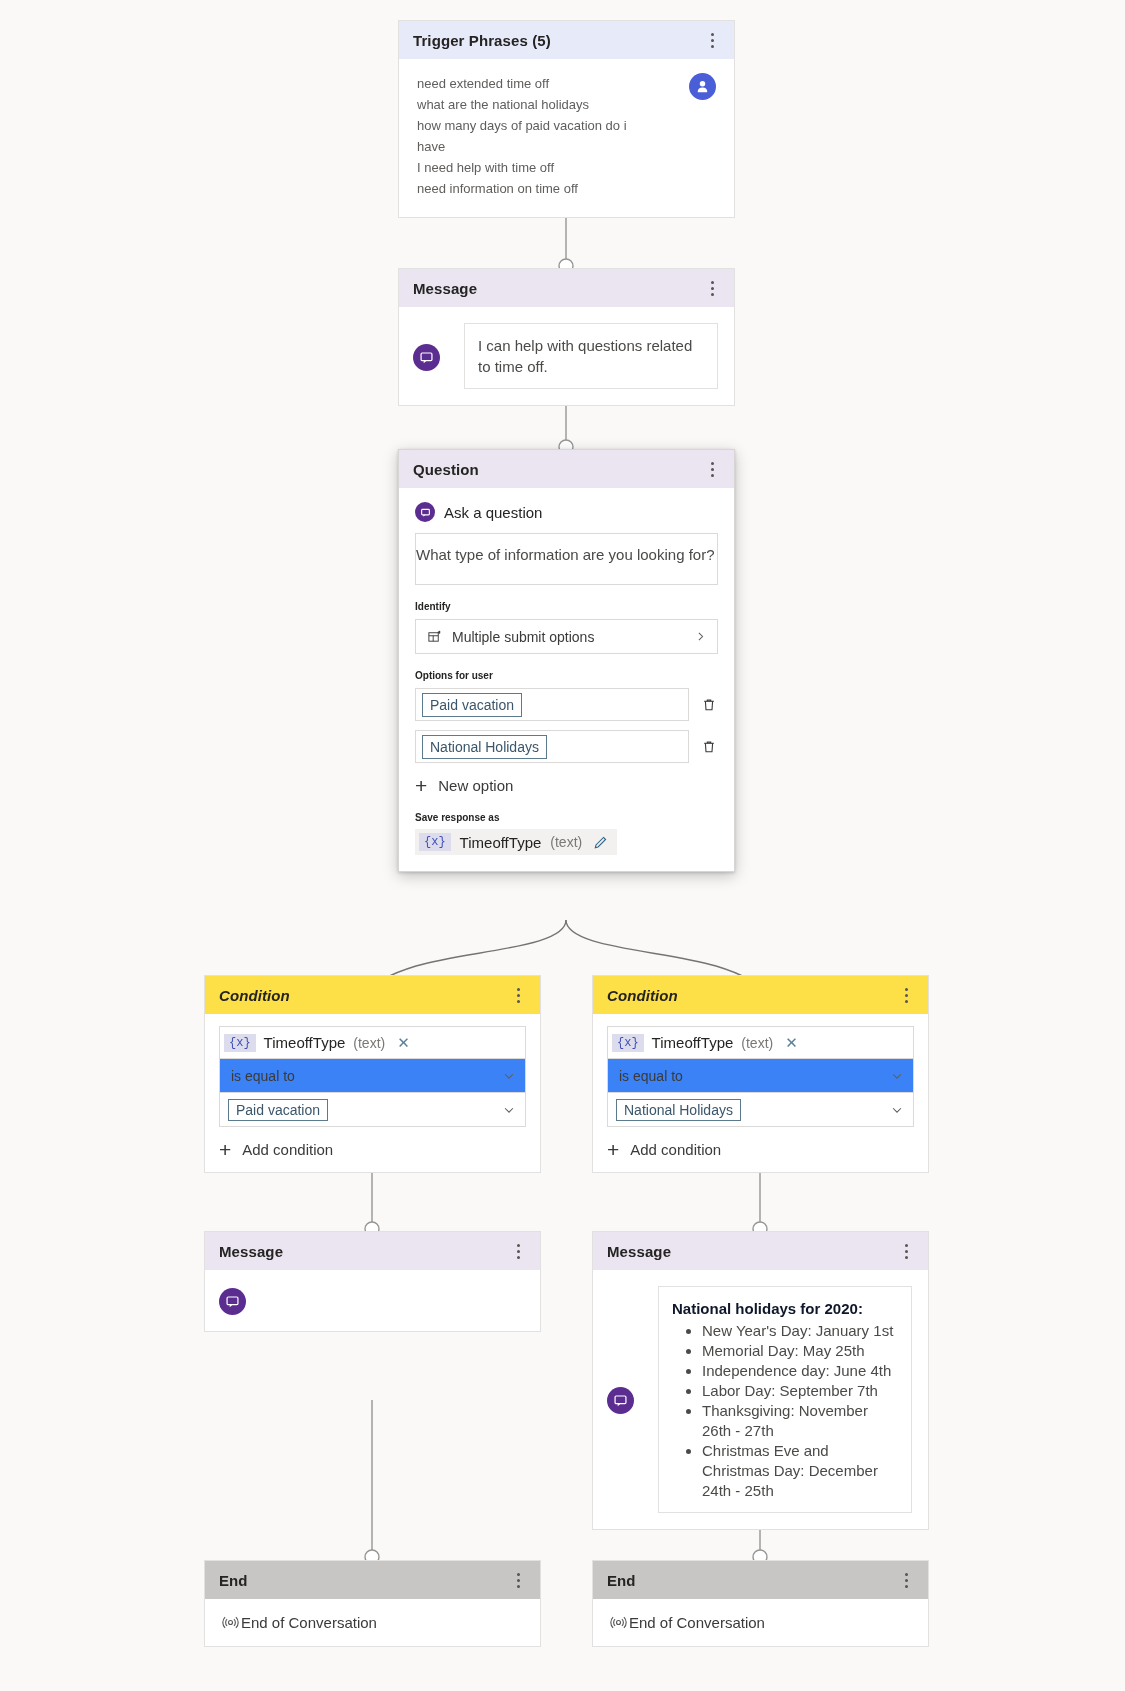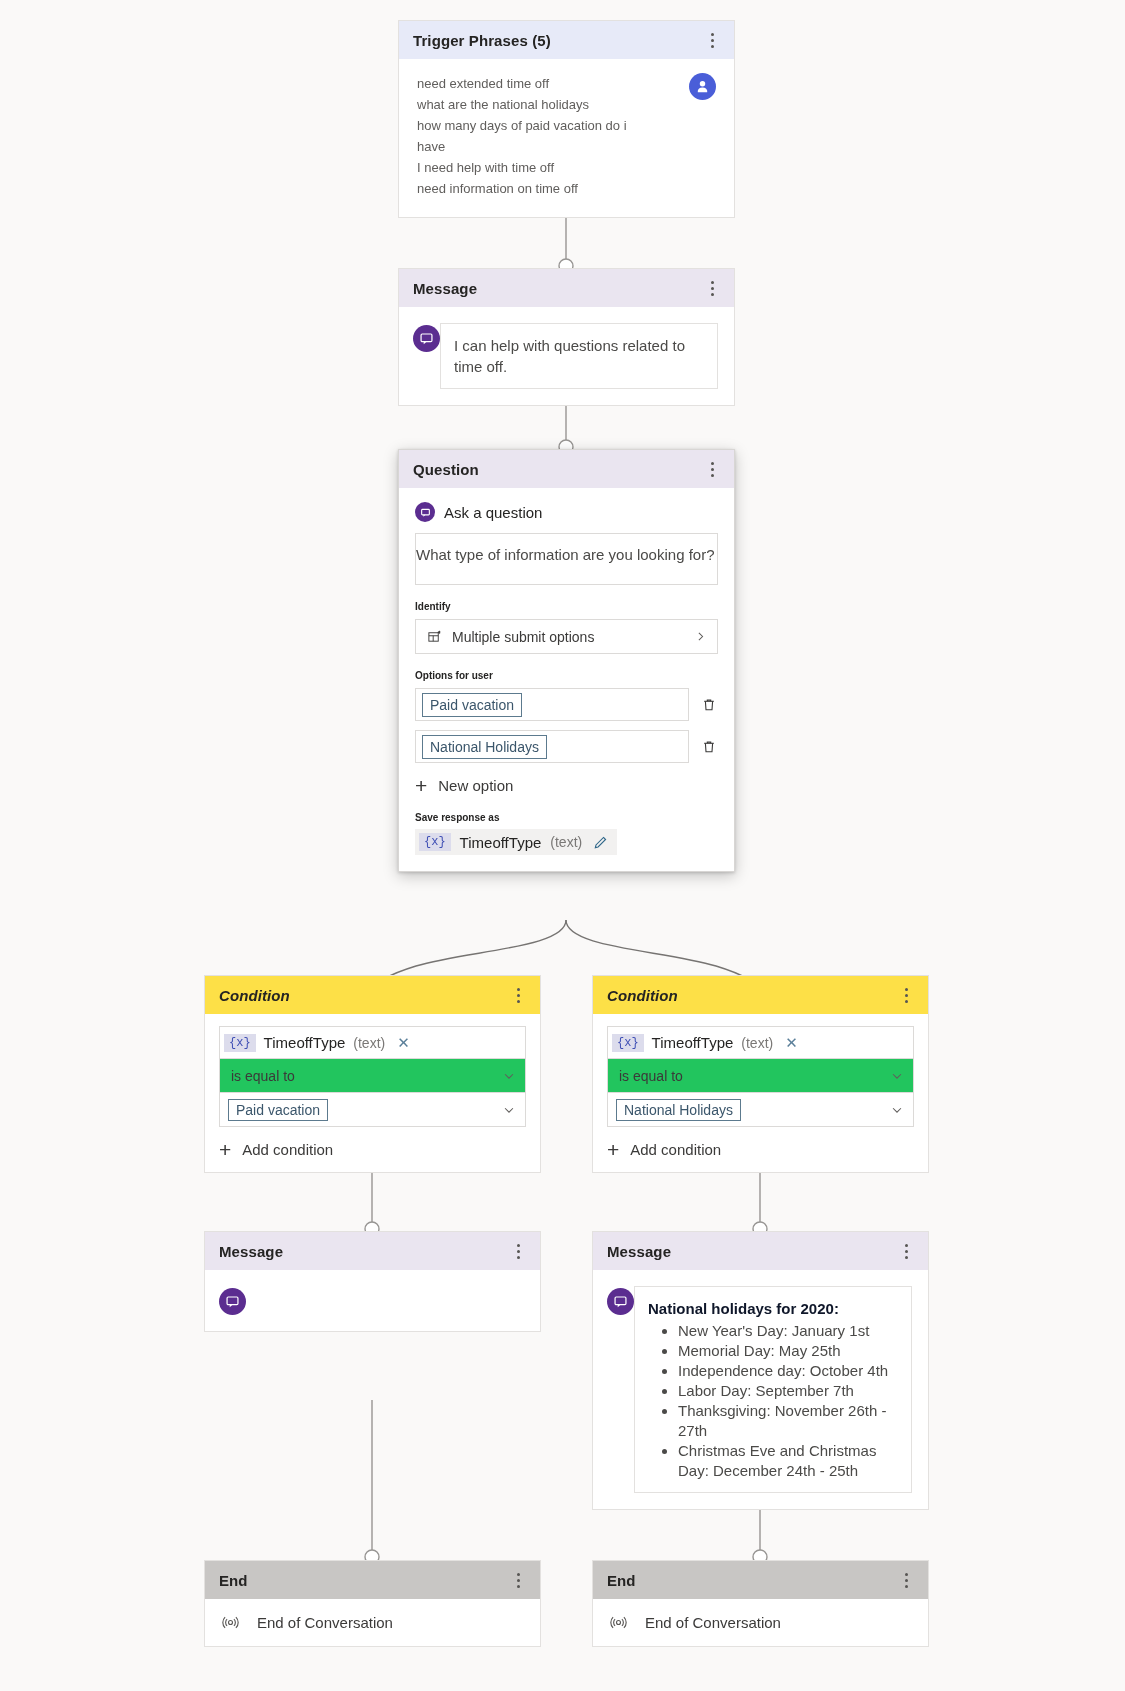--- a/index.html
+++ b/index.html
@@ -44,21 +44,21 @@
   .trigger-body { position:relative; padding:14px 16px 18px 18px; }
   .phrases { font-size:13px; line-height:21px; color:#605e5c; }
   .avatar {
     position:absolute; right:18px; top:14px;
     width:27px; height:27px; border-radius:50%;
     background:#4a5ed8; display:flex; align-items:center; justify-content:center;
   }
   .avatar svg { display:block; }
 
   
-  .msgrow { display:flex; align-items:flex-start; gap:0; padding:16px 16px 16px 14px; }
+  .msgrow { display:flex; align-items:center; gap:24px; padding:16px 16px 16px 14px; }
   .botavatar {
     flex:0 0 auto; width:27px; height:27px; border-radius:50%;
     background:#5b2d90; display:flex; align-items:center; justify-content:center;
     margin-top:2px;
   }
   .bubble {
     flex:1 1 auto; border:1px solid #e3e1df; background:#fff;
     padding:11px 13px; font-size:15px; line-height:21px; color:#4b4a48;
   }
   .bubble b { color:#0f172a; font-weight:700; }
@@ -114,33 +114,33 @@
   .pencil { color:#31688a; display:flex; margin-left:2px; cursor:pointer; }
 
   
   .cond-body { padding:12px 14px 12px 14px; }
   .condvar {
     border:1px solid #dcdad8; background:#fff; height:33px;
     display:flex; align-items:center; gap:8px; padding:0 8px 0 4px;
   }
   .condvar .x { color:#5a7f99; font-size:15px; margin-left:4px; cursor:pointer; }
   .condsel {
-    border:1px solid #dcdad8; border-top:none; background:#22c55e; height:34px;
+    border:1px solid #dcdad8; border-top:none; background:#3b82f6; height:34px;
     display:flex; align-items:center; padding:0 9px 0 11px;
     font-size:14px; color:#3b3a39;
   }
   .condsel .grow { flex:1 1 auto; }
   .condval {
     border:1px solid #dcdad8; border-top:none; background:#fff; height:34px;
     display:flex; align-items:center; padding:0 9px 0 8px;
   }
   .condval .grow { flex:1 1 auto; }
 
   
-  .endrow { display:flex; align-items:center; gap:17px; padding:14px 16px; }
+  .endrow { display:flex; align-items:center; gap:1px; padding:14px 16px; }
   .endicon { color:#5a5856; display:flex; flex:0 0 auto; }
   .endlabel { font-size:15px; color:#3b3a39; }
 </style>
 </head>
 <body>
 
 <div class="canvas">
 
   <svg class="links" viewBox="0 0 1125 1691">
 
@@ -414,21 +414,21 @@
         <svg width="15" height="15" viewBox="0 0 16 16" fill="none" stroke="#ffffff" stroke-width="1.3">
           <rect x="2.2" y="3.2" width="11.6" height="8.2" rx="1.2"></rect>
           <path d="M5 11.4 L5 14 L8 11.4" fill="#ffffff" stroke="none"></path>
         </svg>
       </div>
       <div class="bubble">
         <b>National holidays for 2020:</b>
         <ul>
           <li>New Year's Day: January 1st</li>
           <li>Memorial Day: May 25th</li>
-          <li>Independence day: October 4th</li>
+          <li>Independence day: June 4th</li>
           <li>Labor Day: September 7th</li>
           <li>Thanksgiving: November 26th - 27th</li>
           <li>Christmas Eve and Christmas Day: December 24th - 25th</li>
         </ul>
       </div>
     </div>
   </div>
 
   <div class="node" style="left:204px; top:1560px; width:337px;">
     <div class="nhead endnode">

